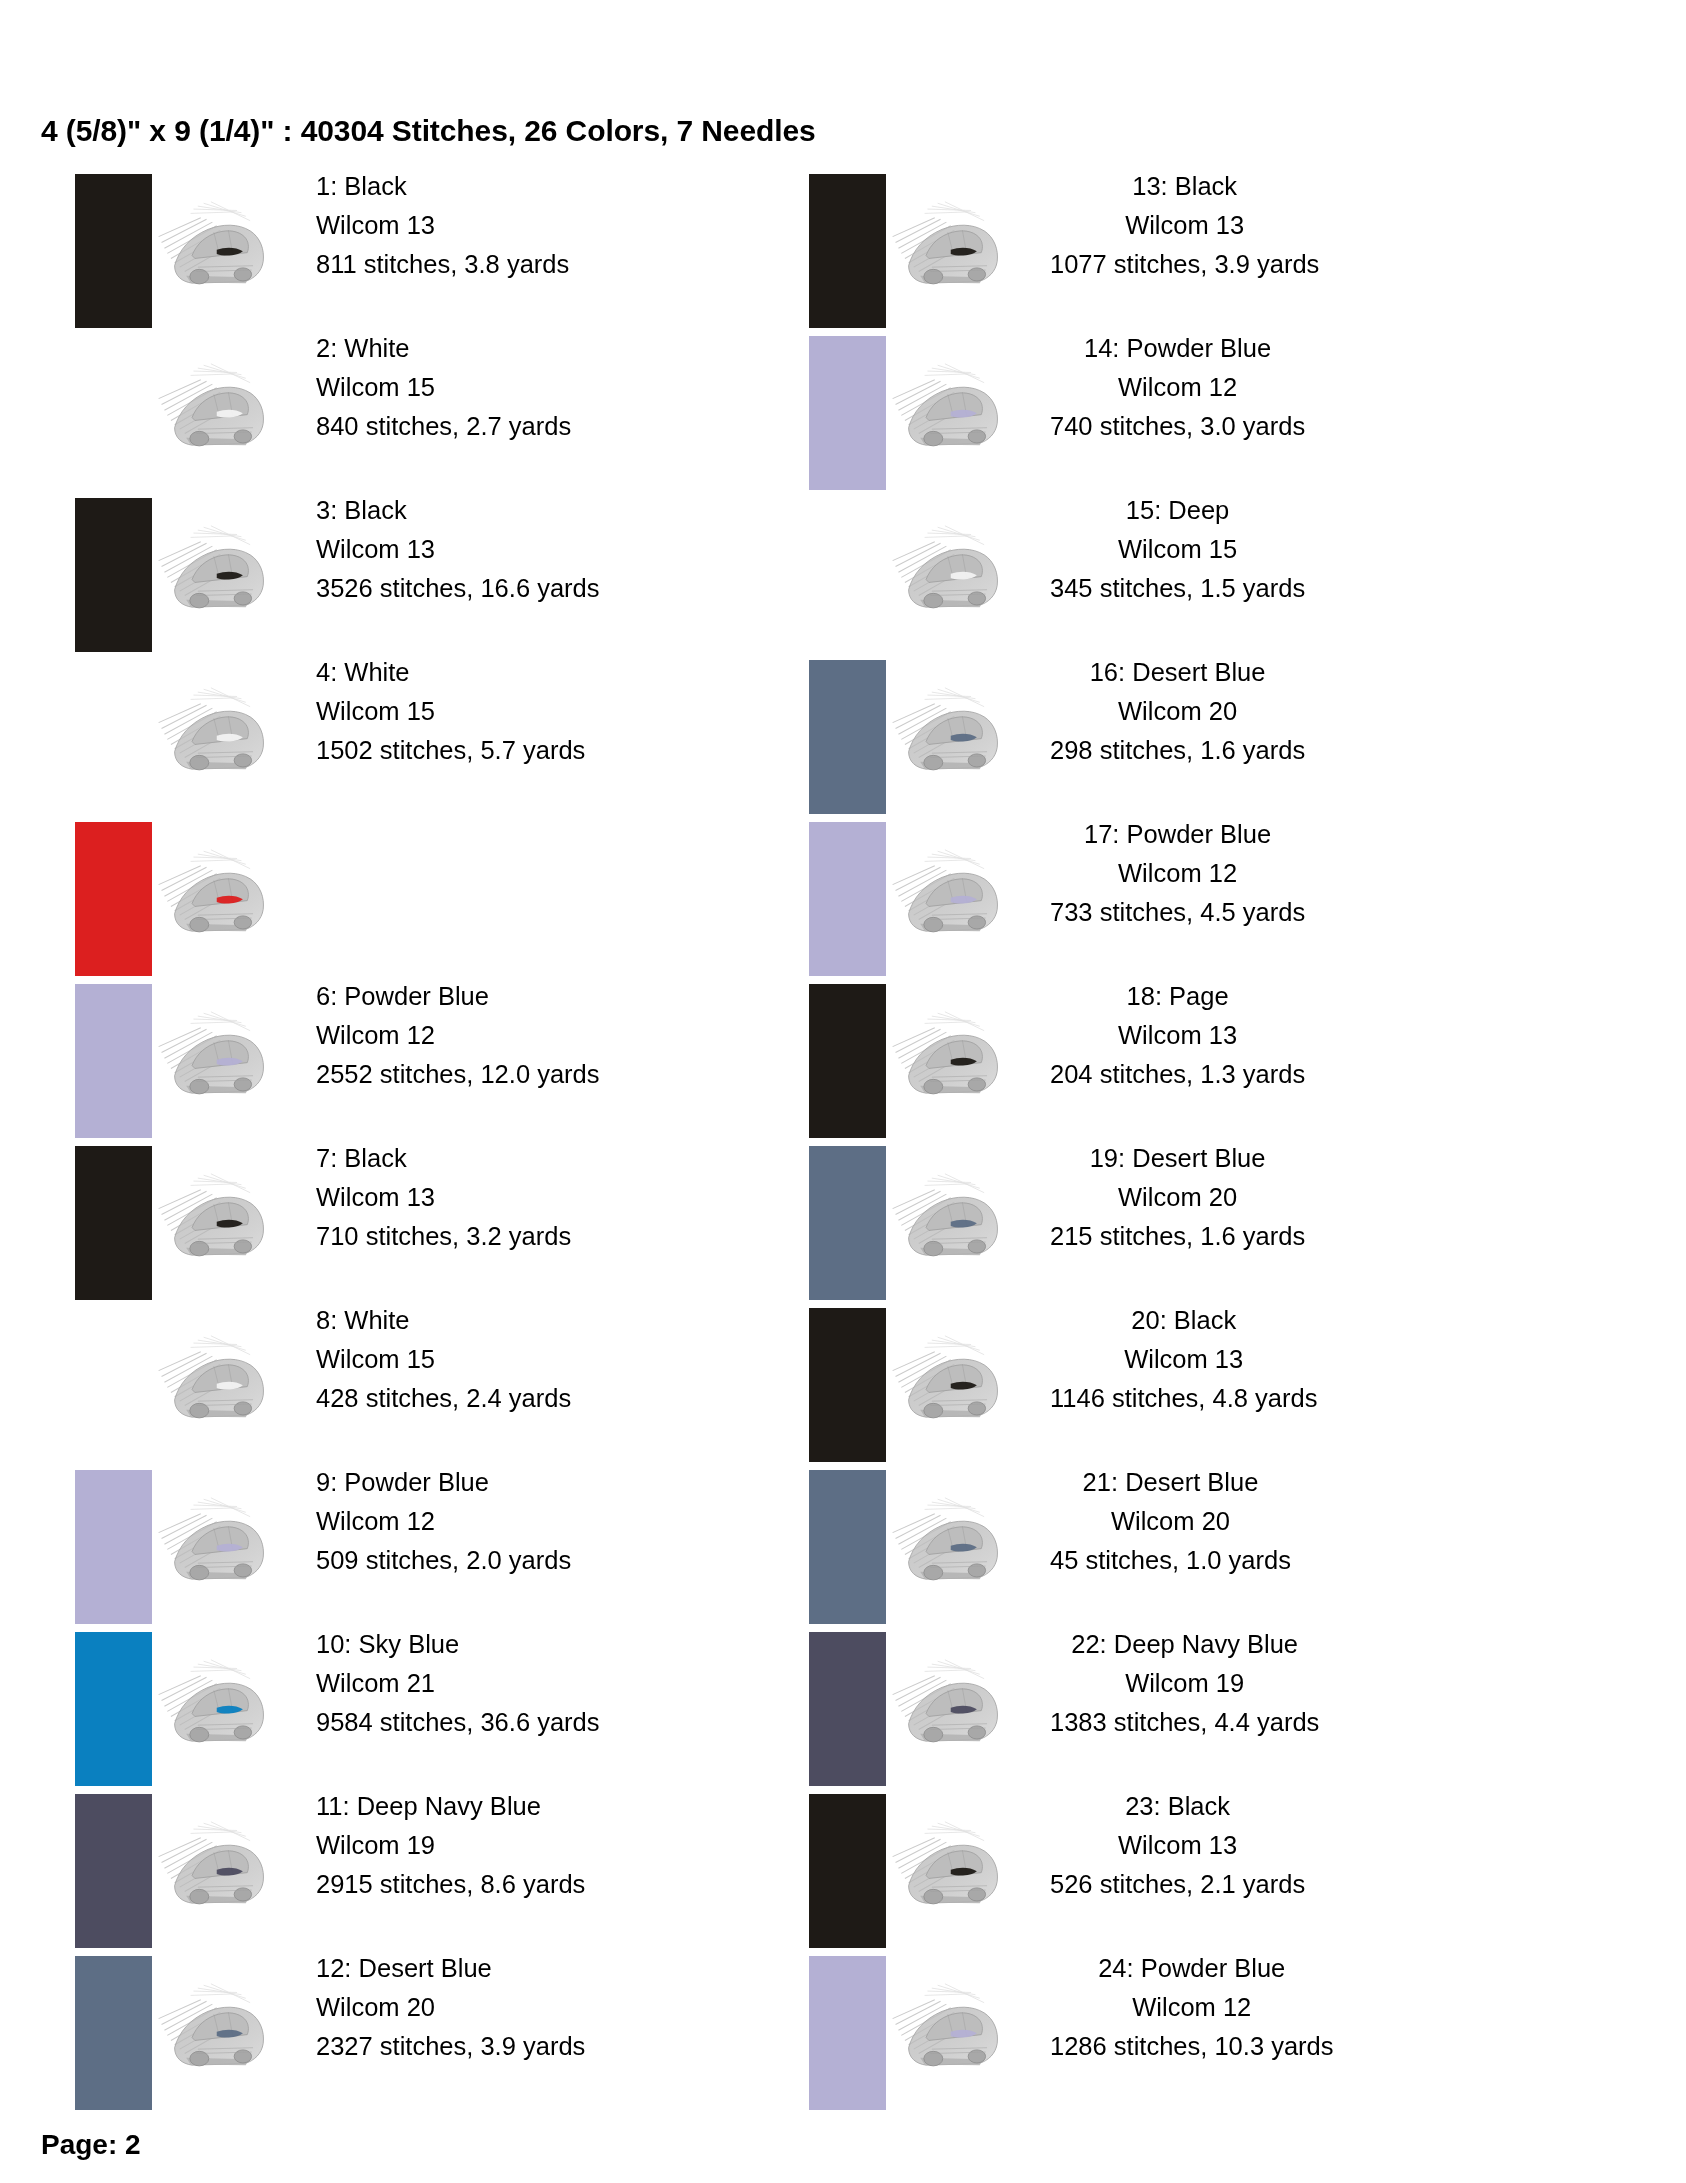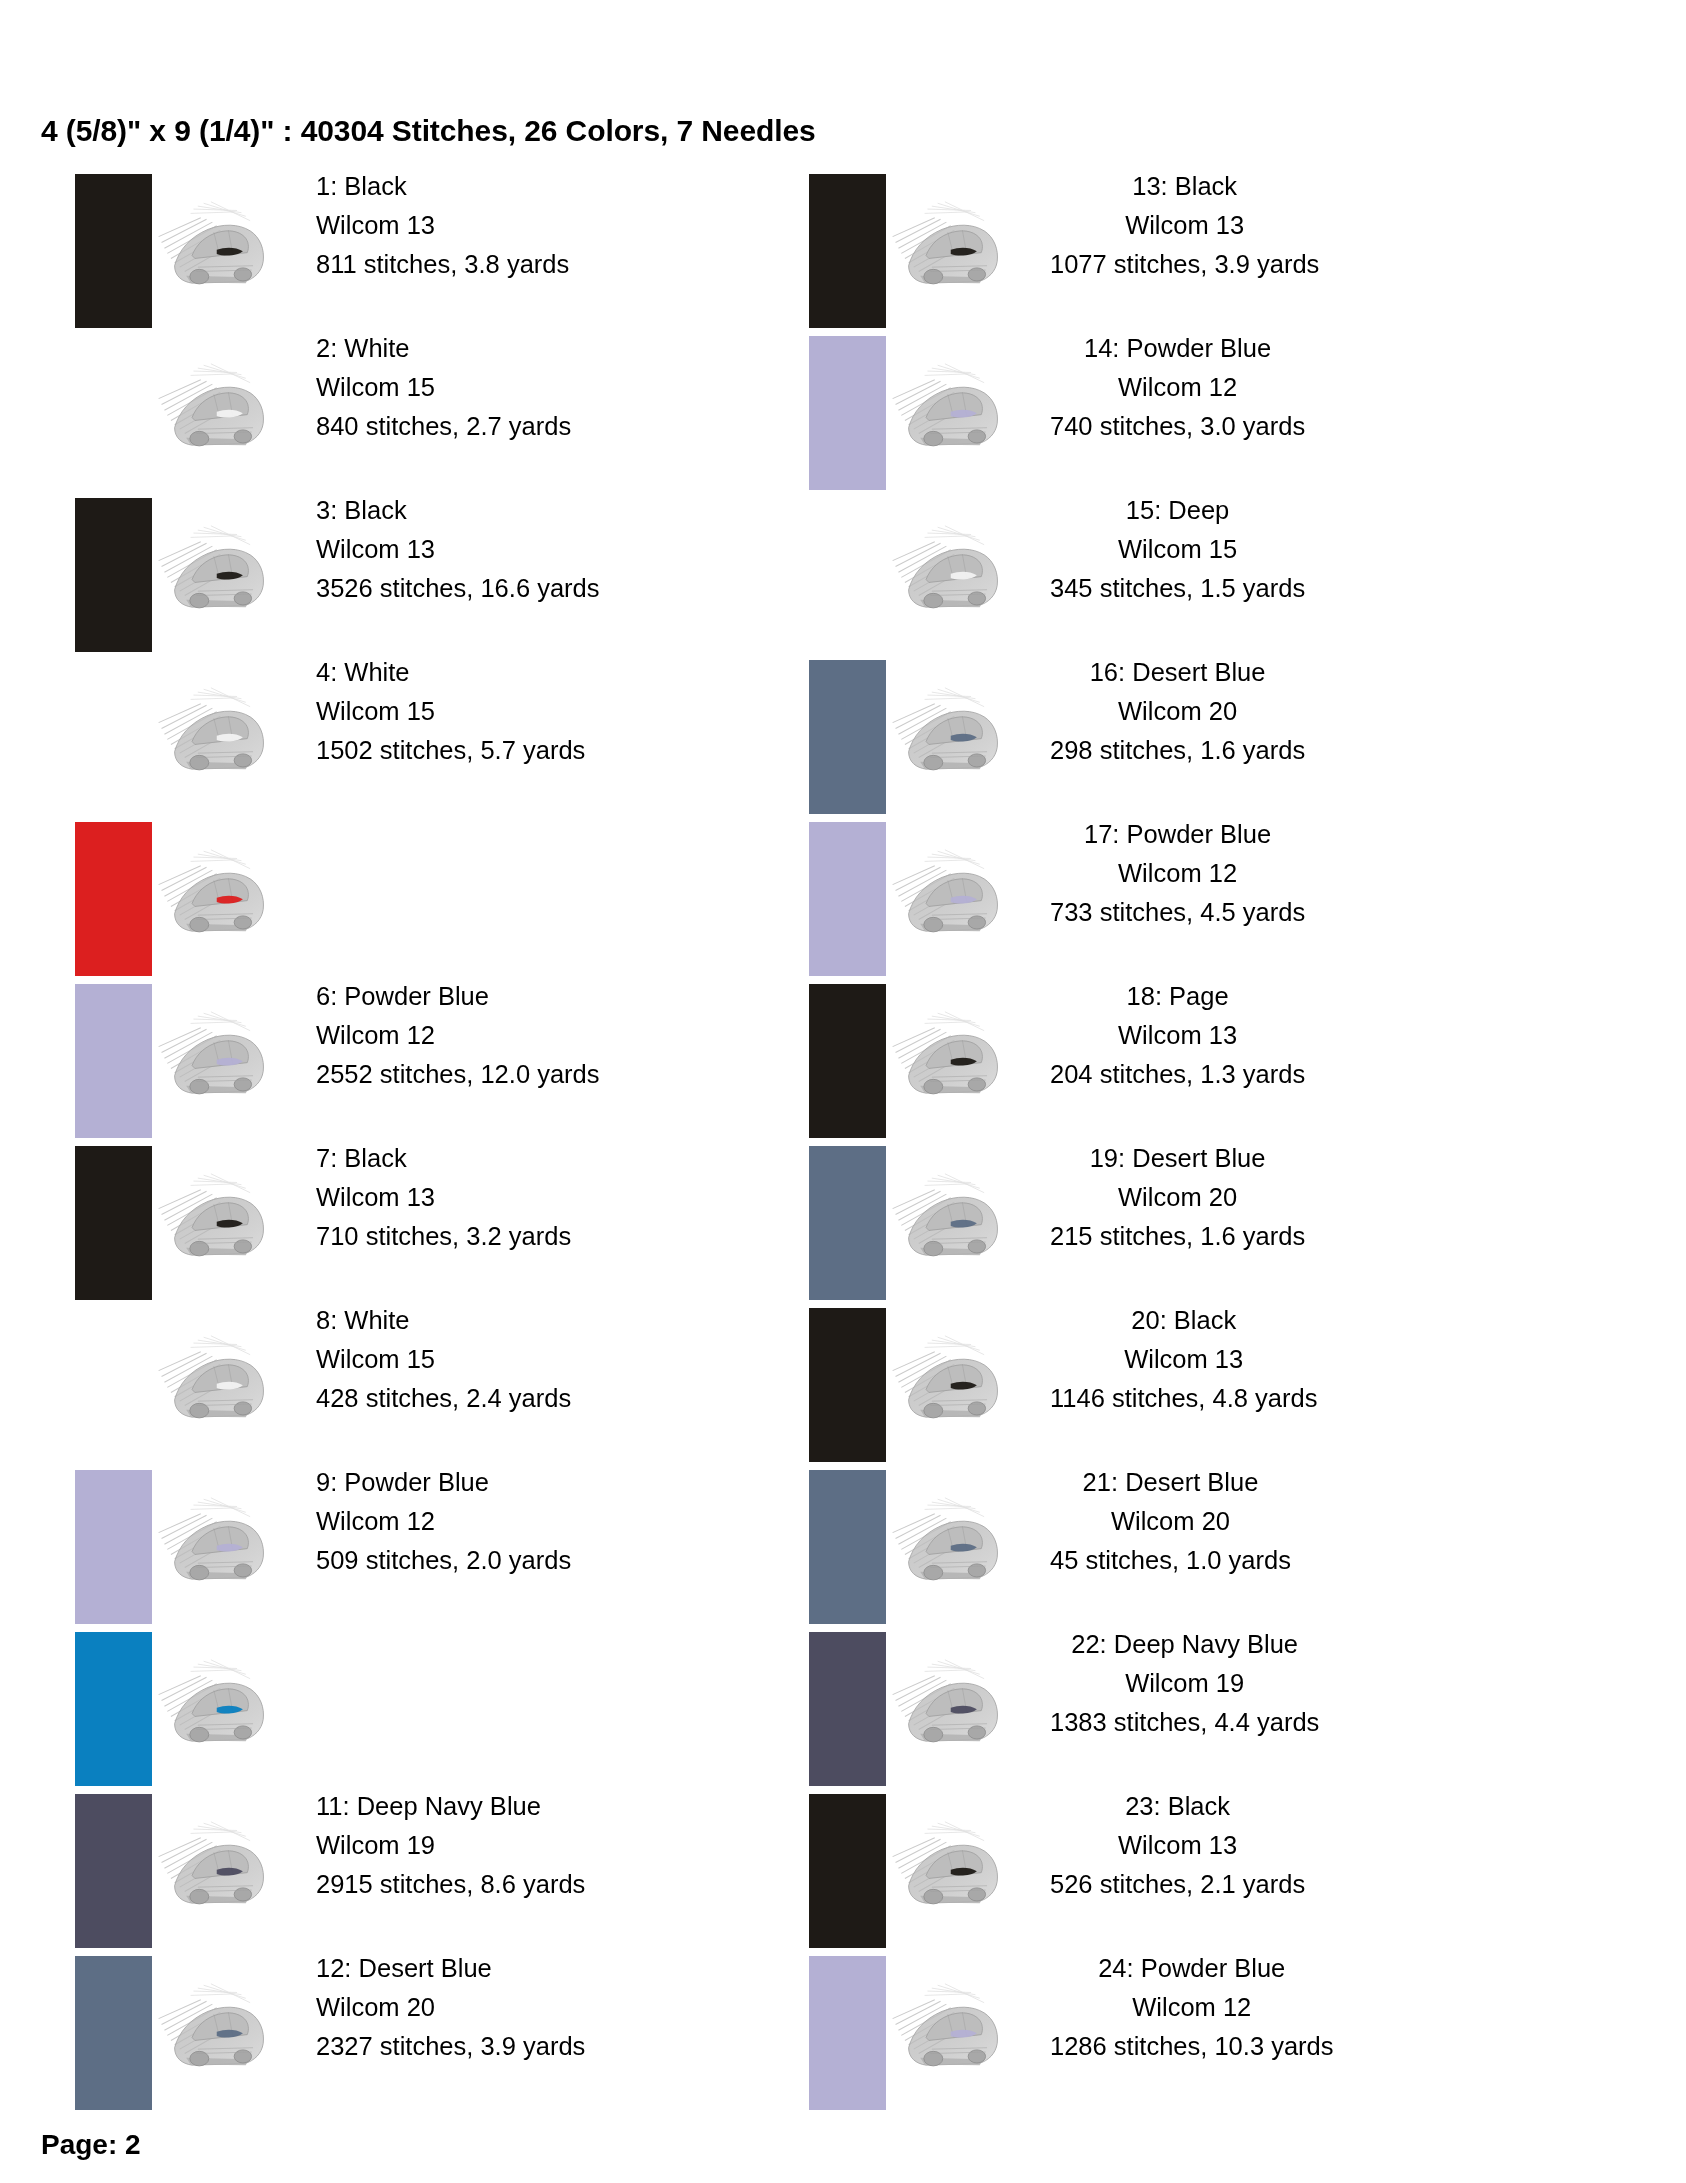--- a/index.html
+++ b/index.html
@@ -661,20 +661,25 @@
         <path d="M70 120 L146 118"></path>
               <path d="M68 126 L144 124"></path>
         <path d="M92 72 L100 104"></path>
               <path d="M112 69 L118 102"></path>
       </g>
 
       <path d="M96 96 C108 92 122 92 132 98 C124 104 108 106 96 102 Z" fill="#0a80c0" opacity="0.95"></path>
     </g>
   </svg>
       </div>
+      <div class="text-block">
+        <span class="line">10: Sky Blue</span>
+        <span class="line">Wilcom 21</span>
+        <span class="line">9584 stitches, 36.6 yards</span>
+      </div>
     </div>
     <div class="entry">
       <div class="swatch" style="background: rgb(77, 76, 96);"></div>
       <div class="thumb">
   <svg viewBox="0 0 190 190" xmlns="http://www.w3.org/2000/svg" aria-hidden="true">
     <defs>
       <linearGradient id="g-fade" x1="0" y1="0" x2="1" y2="1">
         <stop offset="0%" stop-color="#c9c9c9" stop-opacity="0.95"></stop>
         <stop offset="100%" stop-color="#9d9d9d" stop-opacity="0.35"></stop>
       </linearGradient>

